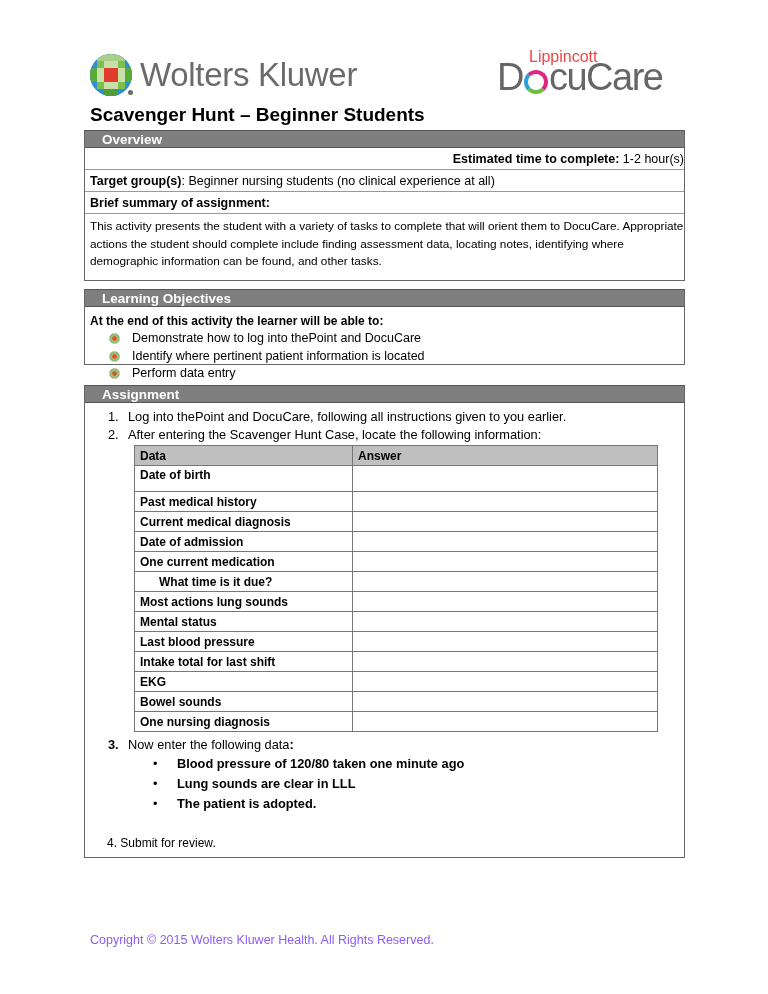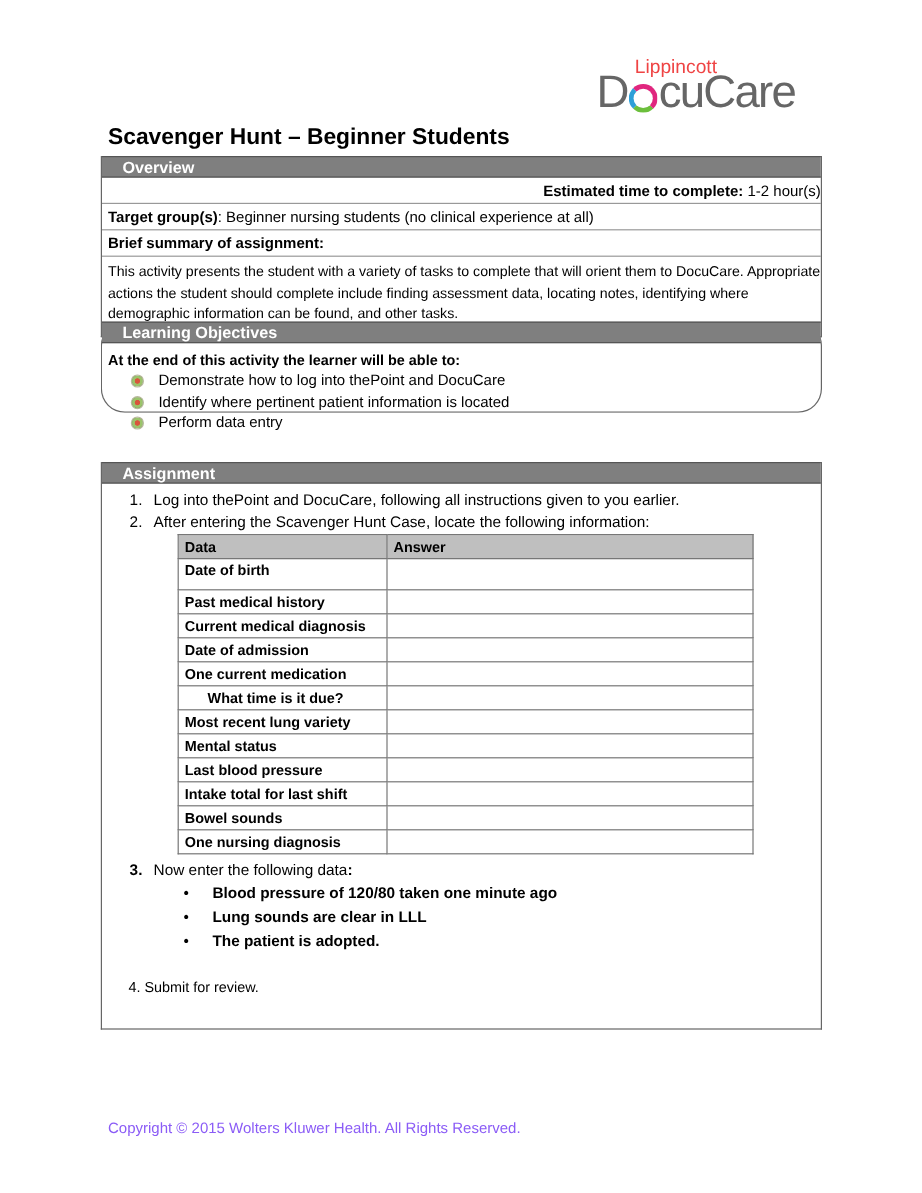--- a/index.html
+++ b/index.html
@@ -26,50 +26,67 @@
   .sect-head { background: #7f7f7f; color: #ffffff; font-weight: bold; font-size: 13.5px; height: 18px; line-height: 18px; padding-left: 17px; border: 1px solid #555; border-left: none; border-right: none; }
 
   .overview { top: 130px; height: 151px; }
   .ov-row { font-size: 12.5px; padding-left: 5px; border-bottom: 1px solid #999; }
   .ov-row b { font-weight: bold; }
   .ov-r1 { height: 22px; line-height: 22px; text-align: right; }
   .ov-r2 { height: 22px; line-height: 22px; }
   .ov-r3 { height: 22px; line-height: 22px; }
   .ov-r4 { font-size: 11.8px; line-height: 17.5px; padding-top: 4px; padding-bottom: 6px; border-bottom: none; }
 
-  .objectives { top: 268px; height: 76px; border-radius: 20px; }
+  .objectives { top: 289px; height: 76px; }
   .obj-lead { font-size: 12px; font-weight: bold; padding-left: 5px; margin-top: 6px; line-height: 17px; }
   .obj-list { list-style: none; padding-left: 24px; }
   .obj-item { font-size: 12.5px; line-height: 17.5px; display: flex; align-items: center; }
   .bullet-globe { width: 11px; height: 11px; border-radius: 50%; margin-right: 12px; background: radial-gradient(circle at 50% 50%, #d8553c 0 2px, #9bc46a 2.5px 4px, #6fa55a 4.5px); border: 1px solid #b8b89a; flex-shrink: 0; }
 
   .assignment { top: 385px; height: 473px; border-bottom: 1px solid #666; }
   .as-list { font-size: 12.8px; margin-left: 23px; margin-top: 5px; }
   .as-item { display: flex; line-height: 17.5px; }
   .as-num { width: 20px; }
-  .tbl { margin-left: 63px; margin-top: 2px; border-collapse: collapse; width: 480px; }
+  .tbl { margin-left: 49px; margin-top: 2px; border-collapse: collapse; width: 524px; }
   .tbl th { background: #bfbfbf; text-align: left; font-size: 12px; font-weight: bold; padding-left: 5px; height: 20px; border: 1px solid #777; }
   .tbl td { font-size: 12px; font-weight: bold; padding-left: 5px; height: 20px; border: 1px solid #777; }
   .tbl td.ans { width: 305px; }
   .tbl tr.tall td { height: 26px; vertical-align: top; padding-top: 2px; }
   .tbl td.indent { padding-left: 24px; }
 
   .step3 { display: flex; font-size: 12.8px; margin-left: 23px; margin-top: 4px; line-height: 17.5px; }
   .step3 .num { width: 20px; font-weight: bold; }
   .bullets { list-style: none; margin-left: 68px; }
   .bullets li { font-size: 12.8px; font-weight: bold; line-height: 20px; display: flex; }
   .bullets li .dot { width: 24px; font-weight: normal; }
   .step4 { font-size: 12px; margin-left: 22px; margin-top: 22px; }
 
   .footer { position: absolute; left: 90px; top: 933px; font-size: 12.5px; color: #8b5cf6; }
 </style>
 </head>
 <body>
 
 <div class="header">
+  <div class="wk-logo">
+    <div class="wk-globe">
+      <div class="cell" style="left:0;top:0;width:42px;height:42px;background:#2f8fd4;"></div>
+      <div class="cell" style="left:7px;top:7px;width:28px;height:28px;background:#7cbf4a;"></div>
+      <div class="cell" style="left:7px;top:0;width:28px;height:7px;background:#a9d08a;"></div>
+      <div class="cell" style="left:0;top:14px;width:7px;height:14px;background:#5aaa3a;"></div>
+      <div class="cell" style="left:35px;top:14px;width:7px;height:14px;background:#5aaa3a;"></div>
+      <div class="cell" style="left:14px;top:7px;width:14px;height:7px;background:#c8e0a8;"></div>
+      <div class="cell" style="left:7px;top:14px;width:7px;height:14px;background:#c8e0a8;"></div>
+      <div class="cell" style="left:28px;top:14px;width:7px;height:14px;background:#c8e0a8;"></div>
+      <div class="cell" style="left:14px;top:28px;width:14px;height:7px;background:#c8e0a8;"></div>
+      <div class="cell" style="left:14px;top:14px;width:14px;height:14px;background:#e03c2c;"></div>
+      <div class="cell" style="left:14px;top:35px;width:14px;height:7px;background:#4f9e3a;"></div>
+    </div>
+    <div class="wk-dot"></div>
+    <span class="wk-text">Wolters Kluwer</span>
+  </div>
 
   <div class="dc-logo">
     <span class="dc-small">Lippincott</span>
     <div class="dc-main">
       <span>D</span>
       <span class="dc-o"></span>
       <span>cuCare</span>
     </div>
   </div>
 </div>
@@ -148,33 +165,37 @@
         </tr>
       <tr>
           <td>One current medication</td>
           <td class="ans"></td>
         </tr>
       <tr>
           <td class="indent">What time is it due?</td>
           <td class="ans"></td>
         </tr>
       <tr>
-          <td>Most recent lung variety</td>
+          <td>Most actions lung sounds</td>
           <td class="ans"></td>
         </tr>
       <tr>
           <td>Mental status</td>
           <td class="ans"></td>
         </tr>
       <tr>
           <td>Last blood pressure</td>
           <td class="ans"></td>
         </tr>
       <tr>
           <td>Intake total for last shift</td>
+          <td class="ans"></td>
+        </tr>
+      <tr>
+          <td>EKG</td>
           <td class="ans"></td>
         </tr>
       <tr>
           <td>Bowel sounds</td>
           <td class="ans"></td>
         </tr>
       <tr>
           <td>One nursing diagnosis</td>
           <td class="ans"></td>
         </tr>

